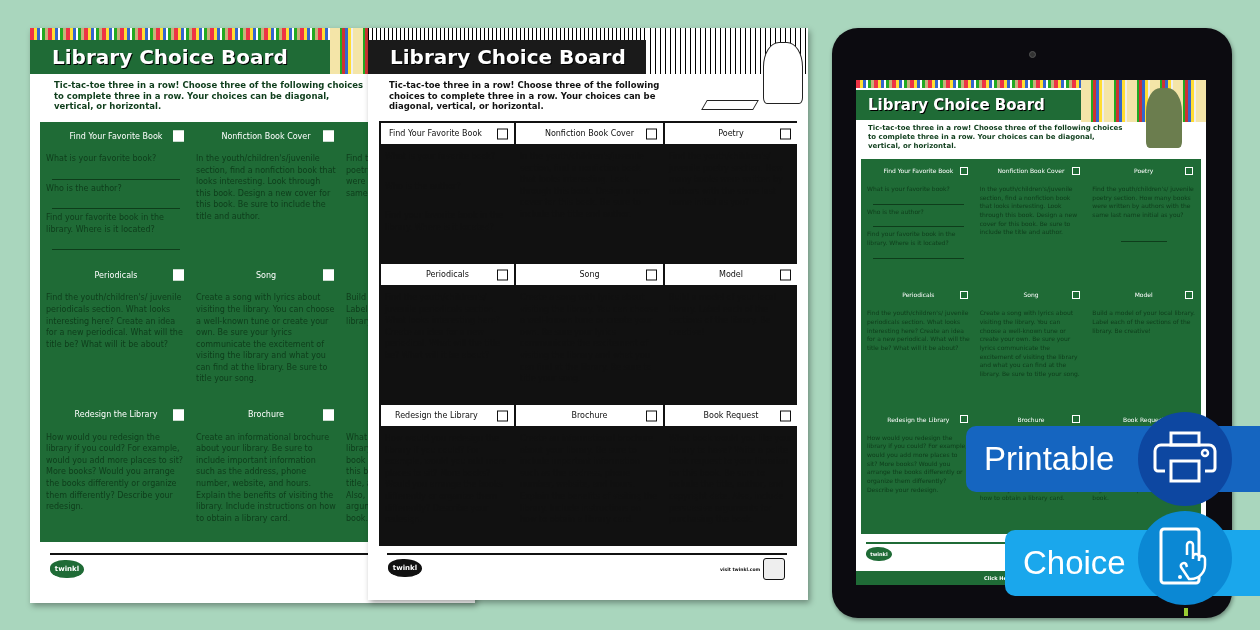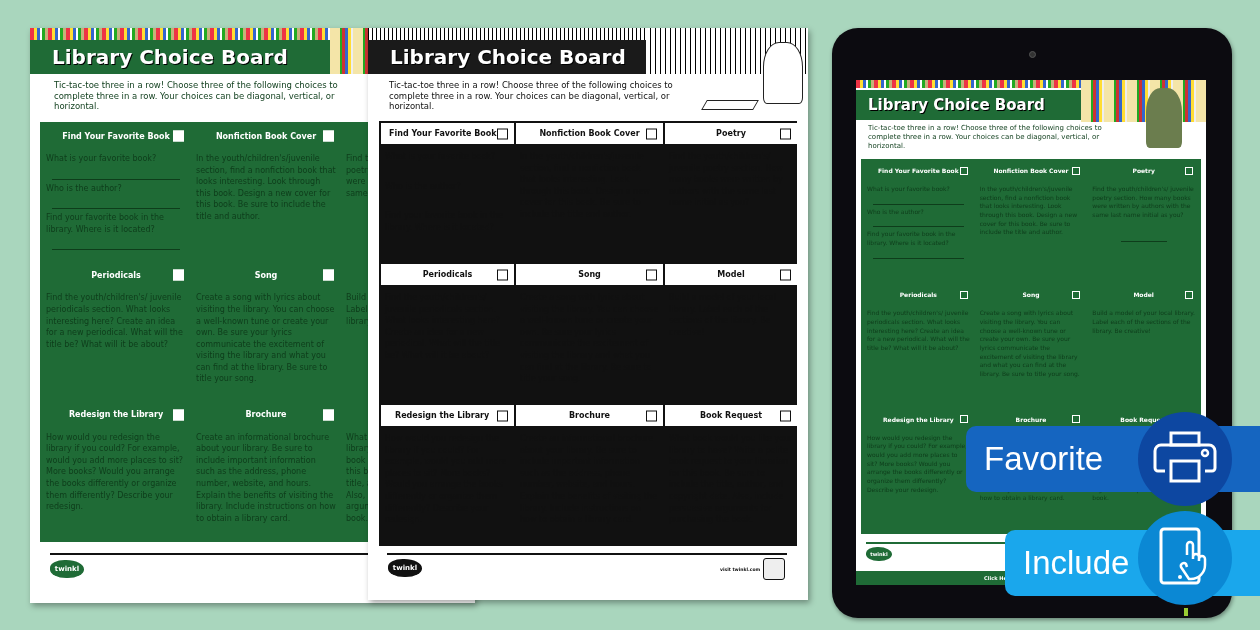--- a/index.html
+++ b/index.html
@@ -34,33 +34,33 @@
     position: absolute; top: 0; right: 0; height: 46px;
     background: repeating-linear-gradient(90deg, #f4e5a8 0 10px, #2a2 10px 12px, #c33 12px 15px, #36c 15px 18px, #fd3 18px 21px, #eee 21px 23px);
   }
   .sheet.bw .scene {
     background: repeating-linear-gradient(90deg, #fff 0 4px, #000 4px 5px);
   }
   .person {
     position: absolute; border-radius: 40% 40% 10% 10%;
   }
   .intro {
-    position: absolute; font-weight: normal; line-height: 1.25;
+    position: absolute; font-weight: bold; line-height: 1.25;
   }
   .sheet.color .intro { color: #0e3d1b; }
   .sheet.bw .intro { color: #111; }
   .grid {
     position: absolute; display: grid;
     grid-template-columns: repeat(3, 1fr);
   }
   .sheet.color .grid { border: 2px solid #1f6b36; background: #1f6b36; gap: 2px; }
   .sheet.bw .grid { border: 2px solid #111; background: #111; gap: 2px; }
   .cell-head {
     display: flex; align-items: center; justify-content: center;
-    position: relative; font-weight: bold; text-align: center;
+    position: relative; font-weight: normal; text-align: center;
   }
   .sheet.color .cell-head { background: #1f6b36; color: #fff; }
   .sheet.bw .cell-head { background: #fff; color: #111; border-bottom: 2px solid #111; }
   .checkbox {
     position: absolute; right: 6px; top: 50%; transform: translateY(-50%);
     border: 1.5px solid currentColor; background: #fff;
   }
   .sheet.bw .checkbox { border-color: #111; }
   .sheet.color .checkbox { border-color: #fff; }
   .cell-body { text-align: left; padding: 3px 4px; line-height: 1.45; flex: 1; }
@@ -323,33 +323,33 @@
       <div class="cell-body" style="font-size:6px;">Create an informational brochure about your library. Be sure to include important information such as the address, phone number, website, and hours. Explain the benefits of visiting the library. Include instructions on how to obtain a library card.</div>
       <div class="cell-body" style="font-size:6px;">What book would you like your library to have? Write a polite book request to your librarian for this book. Be sure to include the title, author, and copyright date. Also, include persuasive arguments for purchasing the book.</div>
     </div>
     <div class="footer-rule" style="left:10px; width:330px; top:462px; background:#1f6b36;"></div>
     <div class="twinkl-logo" style="left:10px; top:467px; width:26px; height:14px; font-size:5px; background:#1f6b36;">twinkl</div>
     <div class="screen-bottom">Click Here for Interactive Version</div>
   </div>
 </div>
 
 <div class="pill" style="left:966px; top:426px; width:294px; height:66px; background:#1565c0;">
-  <span class="pill-label" style="font-size:33px;">Favorite</span>
+  <span class="pill-label" style="font-size:33px;">Printable</span>
   <div class="pill-circle" style="left:172px; top:-14px; width:94px; height:94px; background:#0d47a1;">
     <svg width="64" height="56" viewBox="0 0 64 56">
       <rect x="18" y="2" width="28" height="12" fill="none" stroke="#fff" stroke-width="3"></rect>
       <path d="M12 40 H5 a3 3 0 0 1 -3 -3 V20 a6 6 0 0 1 6 -6 H56 a6 6 0 0 1 6 6 V37 a3 3 0 0 1 -3 3 H52" fill="none" stroke="#fff" stroke-width="3"></path>
       <rect x="18" y="30" width="28" height="20" fill="none" stroke="#fff" stroke-width="3"></rect>
       <circle cx="52" cy="22" r="3" fill="none" stroke="#fff" stroke-width="2.5"></circle>
     </svg>
   </div>
 </div>
 
 <div class="pill" style="left:1005px; top:530px; width:255px; height:66px; background:#1aa7ec;">
-  <span class="pill-label" style="font-size:33px;">Include</span>
+  <span class="pill-label" style="font-size:33px;">Choice</span>
   <div class="pill-circle" style="left:133px; top:-19px; width:94px; height:94px; background:#0b88d4;">
     <svg width="56" height="62" viewBox="0 0 56 62">
       <rect x="4" y="2" width="38" height="54" rx="3" fill="none" stroke="#fff" stroke-width="3"></rect>
       <circle cx="23" cy="50" r="2" fill="#fff"></circle>
       <path d="M30 28 V18 a3 3 0 0 1 6 0 V32 M36 30 a3 3 0 0 1 6 0 V34 M42 32 a3 3 0 0 1 6 0 V38 a14 14 0 0 1 -14 14 H32 L24 40 a3 3 0 0 1 5 -3 L30 40" fill="#0b88d4" stroke="#fff" stroke-width="2.5" stroke-linejoin="round"></path>
     </svg>
   </div>
 </div>
 
 <div style="position:absolute; left:1184px; top:608px; width:4px; height:8px; background:#9c3;"></div>

